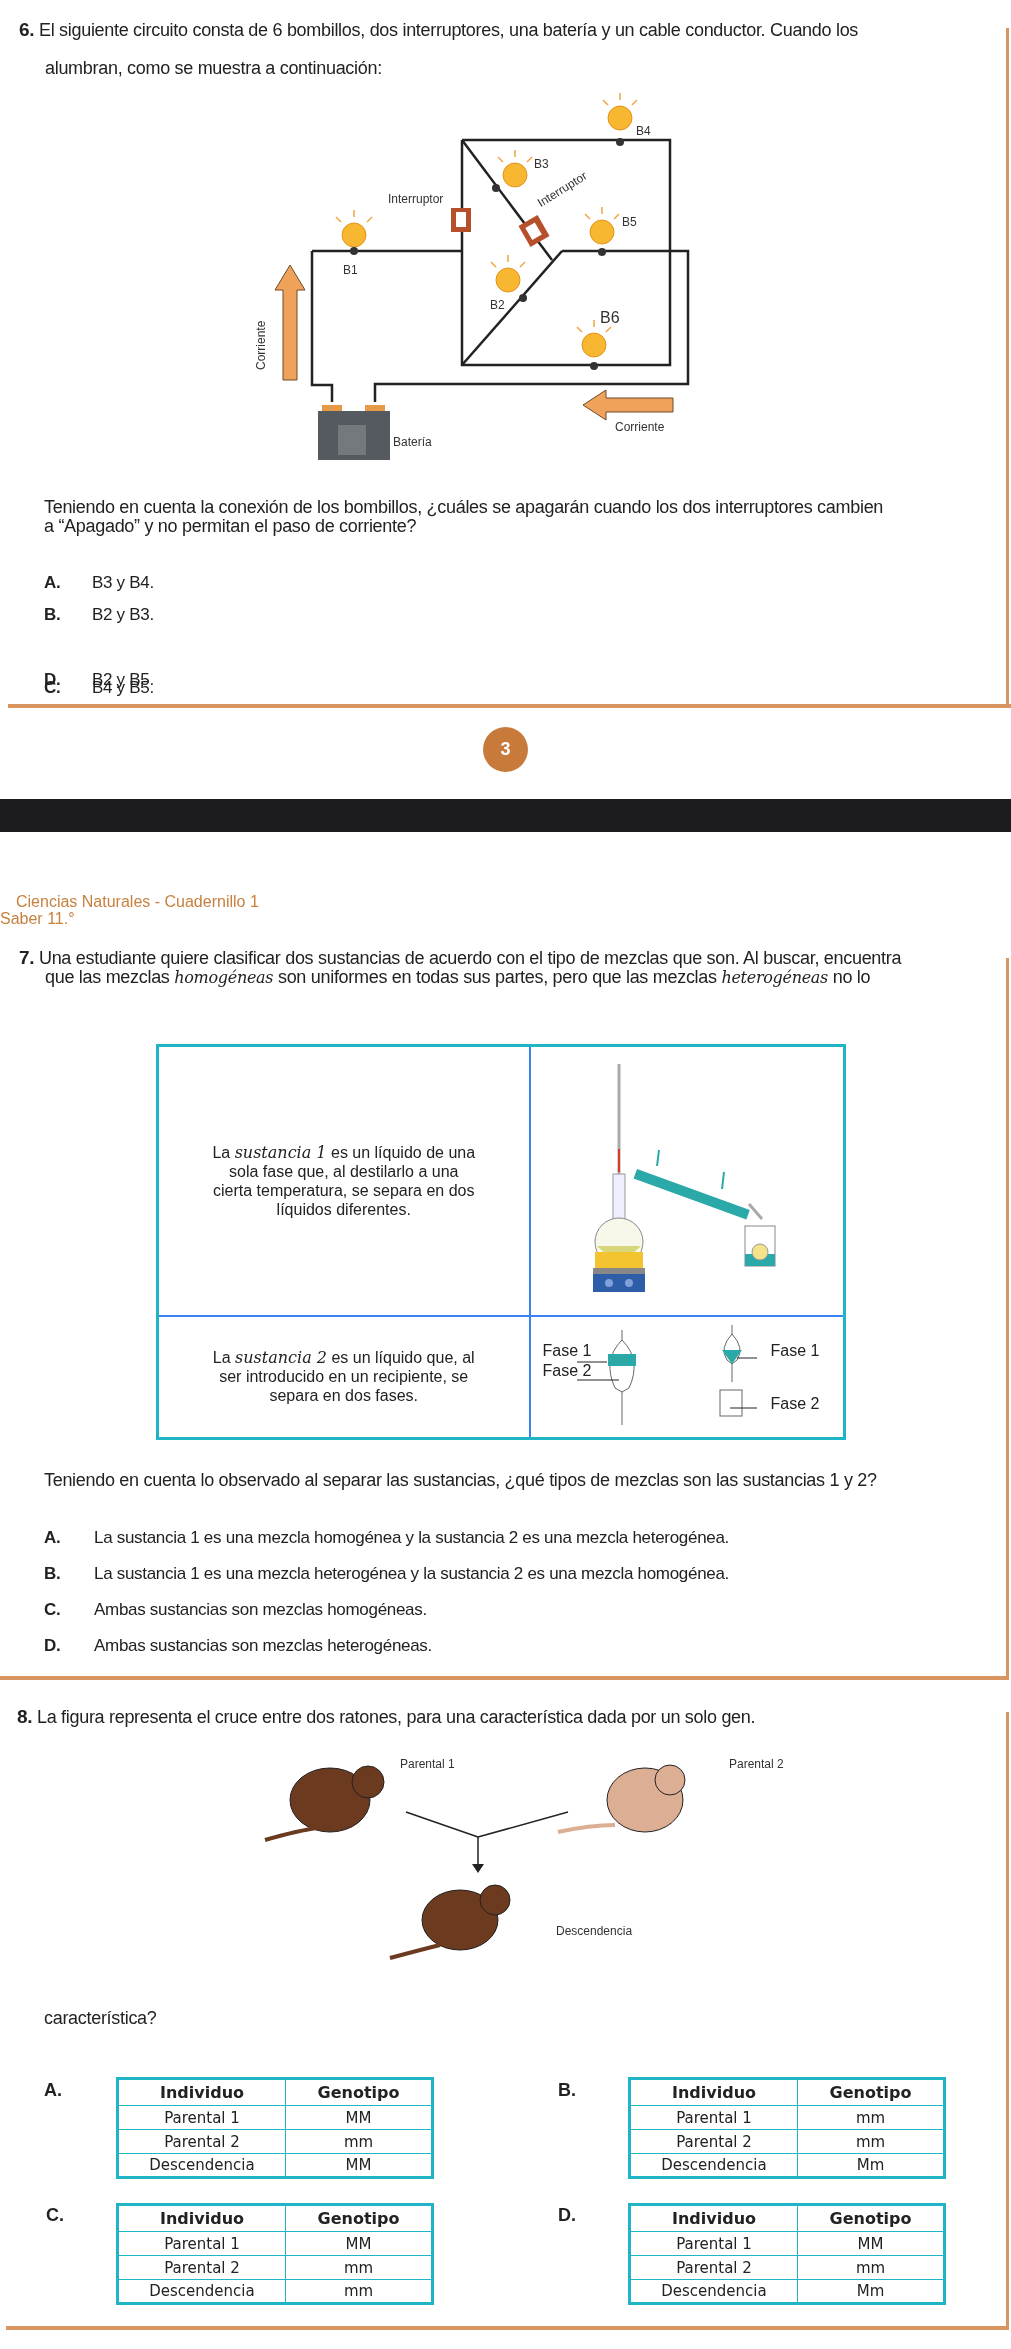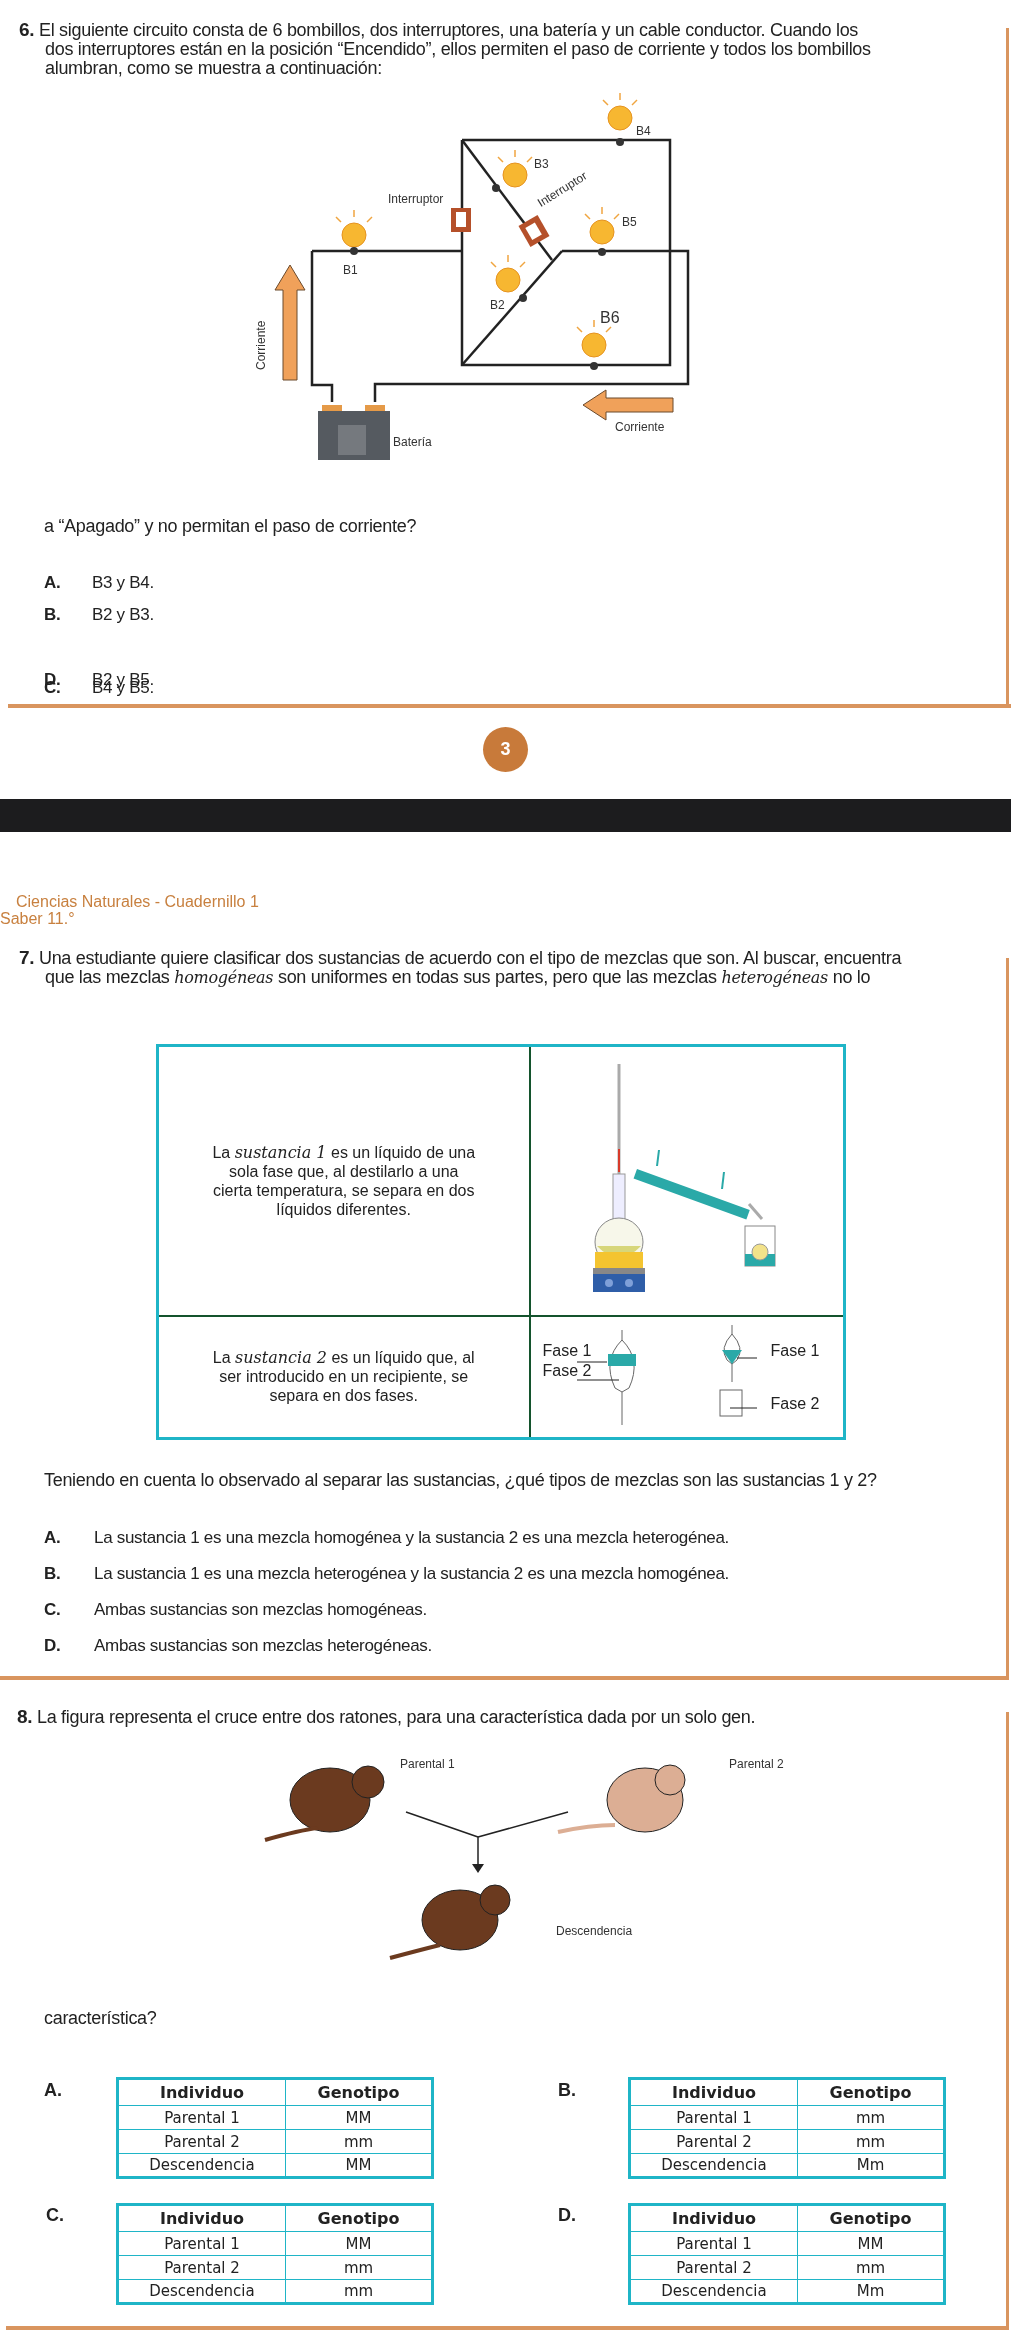--- a/index.html
+++ b/index.html
@@ -70,21 +70,21 @@
 
   
   .mix-table {
     position: absolute;
     left: 156px; top: 1044px;
     width: 690px; height: 396px;
     border: 3px solid #1fb5c7;
     border-collapse: collapse;
   }
   .mix-table td {
-    border: 2px solid #14532d;
+    border: 2px solid #3b82f6;
     vertical-align: middle;
     text-align: center;
     font-size: 16px;
     line-height: 19px;
     color: #222;
   }
 
   
   .geno-label {
     position: absolute;
@@ -113,21 +113,21 @@
 </style>
 </head>
 <body>
 
 <div class="frame" style="left:8px; top:28px; width:1003px; height:680px; border-right:none;"></div>
 <div class="abs" style="left:1006px; top:28px; width:3px; height:680px; background:#d9955f;"></div>
 
 <div class="qtext" style="left:19px; top:20px; width:985px;">
   <span class="qnum">6.</span>
   <span>El siguiente circuito consta de 6 bombillos, dos interruptores, una batería y un cable conductor. Cuando los</span><br>
-  <span style="padding-left:26px">dos interruptores están en la posición “Encendido”, ellos permiten el paso de corriente y todos los bombillos</span><br>
+  <br>
   <span style="padding-left:26px">alumbran, como se muestra a continuación:</span>
 </div>
 
 <svg class="abs" style="left:250px; top:80px;" width="460" height="380" viewBox="0 0 460 380">
   <g stroke="#222" stroke-width="2.5" fill="none">
 
     <polyline points="62,171 62,305 82,305 82,322"></polyline>
     <polyline points="62,171 212,171"></polyline>
 
     <polyline points="212,60 420,60 420,285 212,285 212,60"></polyline>
@@ -206,21 +206,21 @@
 <div class="abs" style="font-size:12px; color:#333; left:636px; top:124px;">B4</div>
 <div class="abs" style="font-size:12px; color:#333; left:622px; top:215px;">B5</div>
 <div class="abs" style="font-size:16px; color:#333; left:600px; top:309px;">B6</div>
 <div class="abs" style="font-size:12px; color:#333; left:388px; top:192px;">Interruptor</div>
 <div class="abs" style="font-size:12px; color:#333; left:535px; top:198px; transform:rotate(-32deg); transform-origin:left top;">Interruptor</div>
 <div class="abs" style="font-size:12px; color:#333; left:254px; top:370px; transform:rotate(-90deg); transform-origin:left top;">Corriente</div>
 <div class="abs" style="font-size:12px; color:#333; left:615px; top:420px;">Corriente</div>
 <div class="abs" style="font-size:12px; color:#333; left:393px; top:435px;">Batería</div>
 
 <div class="qtext" style="left:44px; top:498px; width:960px;">
-  <br>
+  <span>Teniendo en cuenta la conexión de los bombillos, ¿cuáles se apagarán cuando los dos interruptores cambien</span><br>
   <span>a “Apagado” y no permitan el paso de corriente?</span>
 </div>
 
 <div class="opt" style="left:44px; top:573px;">
   <span class="letter">A.</span><span>B3 y B4.</span>
 </div>
 <div class="opt" style="left:44px; top:605px;">
   <span class="letter">B.</span><span>B2 y B3.</span>
 </div>
 <div class="opt" style="left:44px; top:638px;margin-top:40px;">

